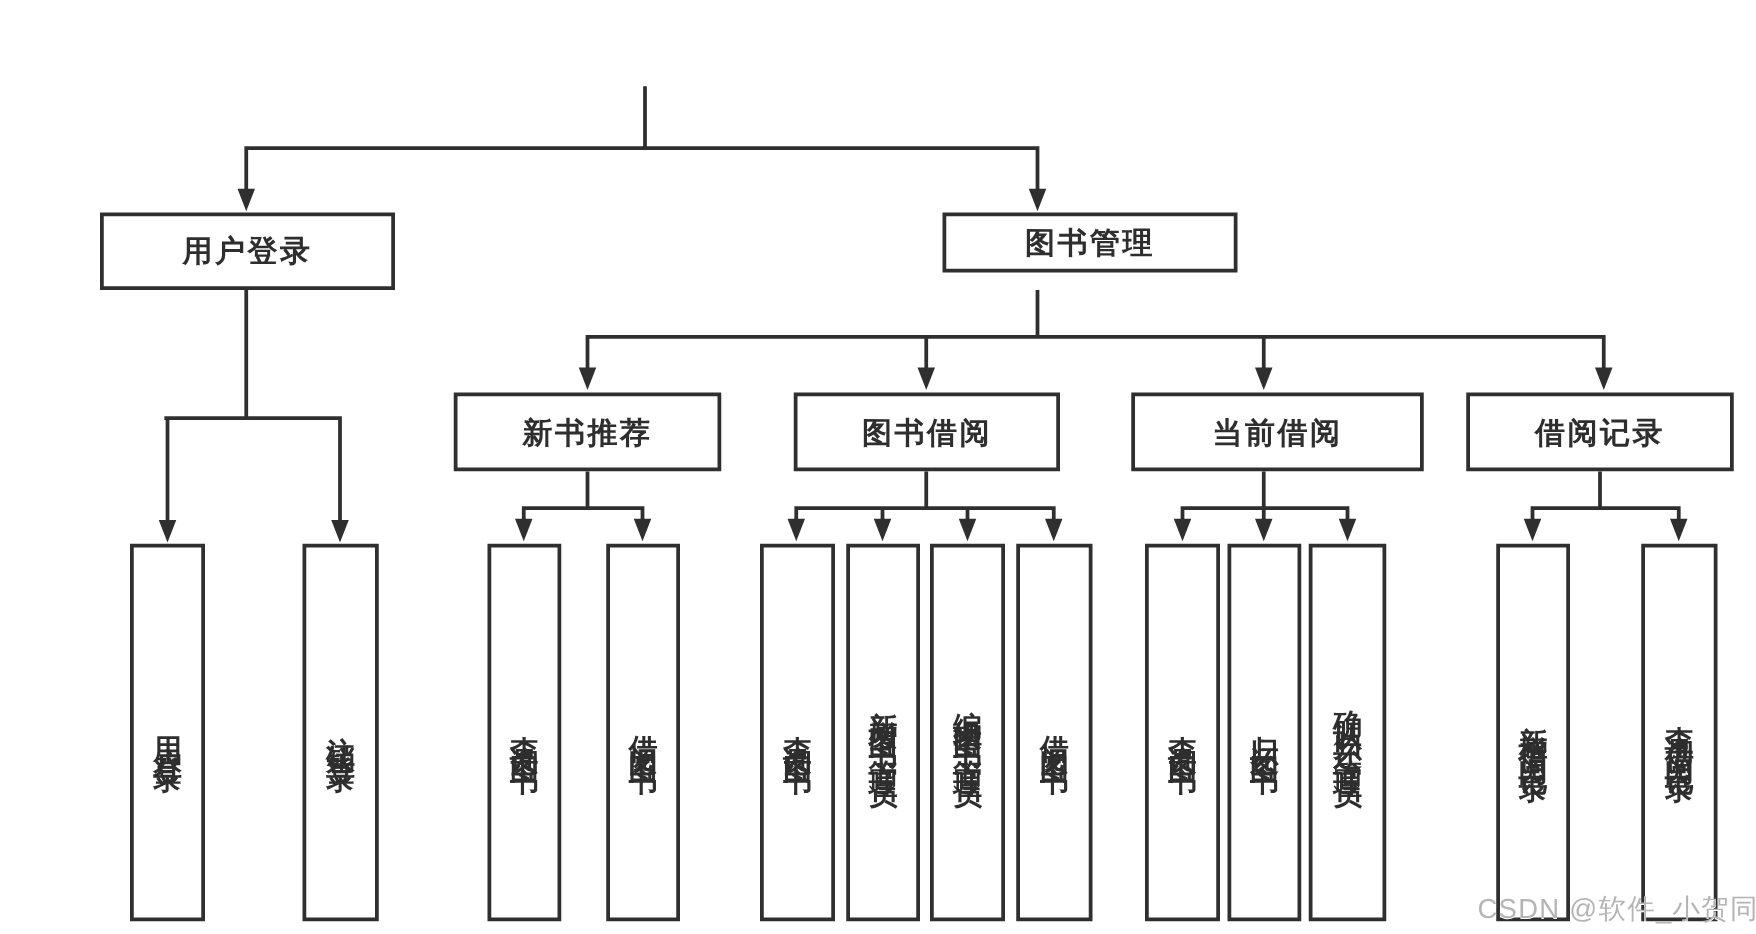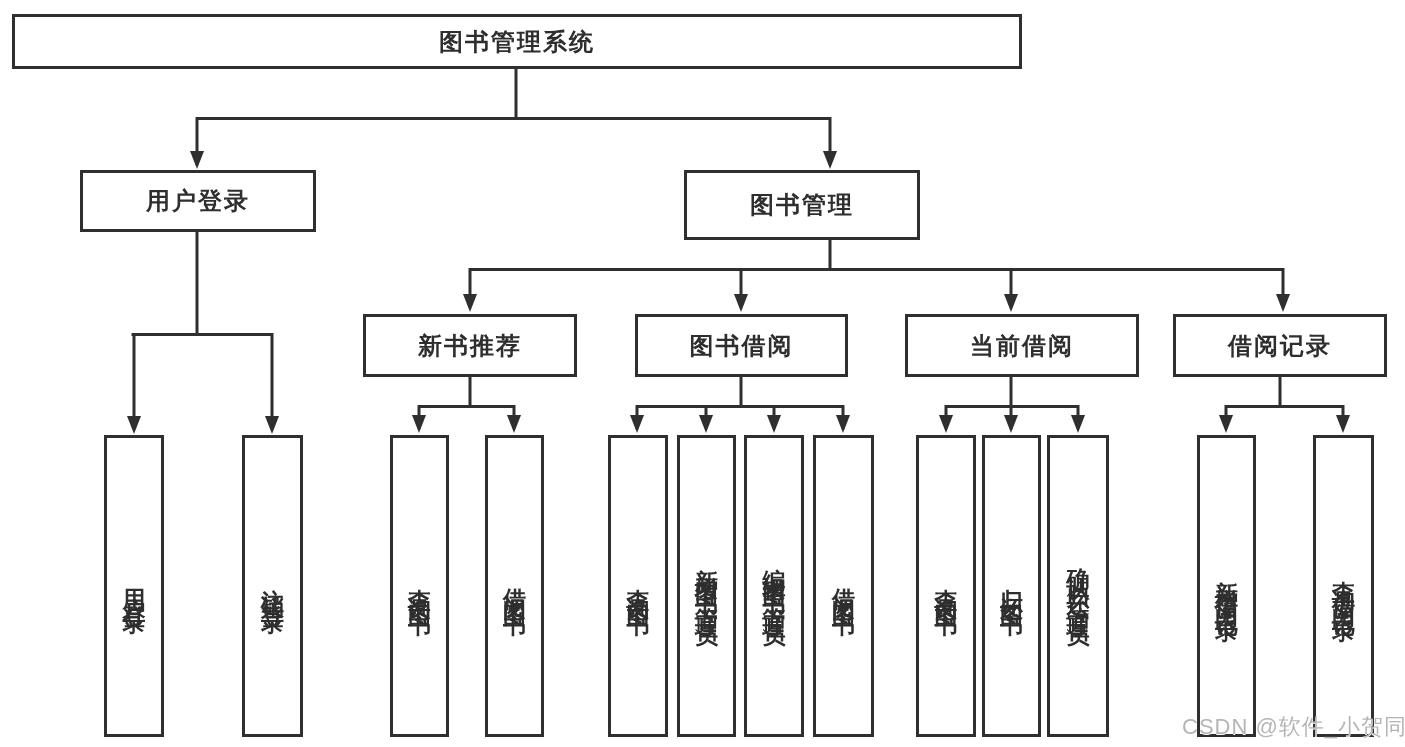--- a/index.html
+++ b/index.html
@@ -80,24 +80,23 @@
       <polygon points="767,415 781,415 774,433"></polygon>
       <polygon points="836,415 850,415 843,433"></polygon>
       <polygon points="939,415 953,415 946,433"></polygon>
       <polygon points="1004,415 1018,415 1011,433"></polygon>
       <polygon points="1071,415 1085,415 1078,433"></polygon>
       <polygon points="1219,415 1233,415 1226,433"></polygon>
       <polygon points="1336,415 1350,415 1343,433"></polygon>
     </g>
   </svg>
 
-  <div class="node hnode" style="left:12px;top:14px;width:1010px;height:55px">图书管理系统</div>
 
   <div class="node hnode" style="left:80px;top:170px;width:236px;height:62px">用户登录</div>
-  <div class="node hnode" style="left:684px;top:170px;width:236px;height:70px">图书管理</div>
+  <div class="node hnode" style="left:754px;top:170px;width:236px;height:48px">图书管理</div>
 
   <div class="node hnode" style="left:635px;top:314px;width:213px;height:63px">图书借阅</div>
   <div class="node hnode" style="left:363px;top:314px;width:214px;height:63px">新书推荐</div>
   <div class="node hnode" style="left:905px;top:314px;width:234px;height:63px">当前借阅</div>
   <div class="node hnode" style="left:1173px;top:314px;width:214px;height:63px">借阅记录</div>
 
   <div class="node vnode" style="left:104px;top:435px;width:60px;height:302px">用户登录</div>
   <div class="node vnode" style="left:242px;top:435px;width:61px;height:302px">注销登录</div>
 
   <div class="node vnode" style="left:390px;top:435px;width:59px;height:302px">查询图书</div>

